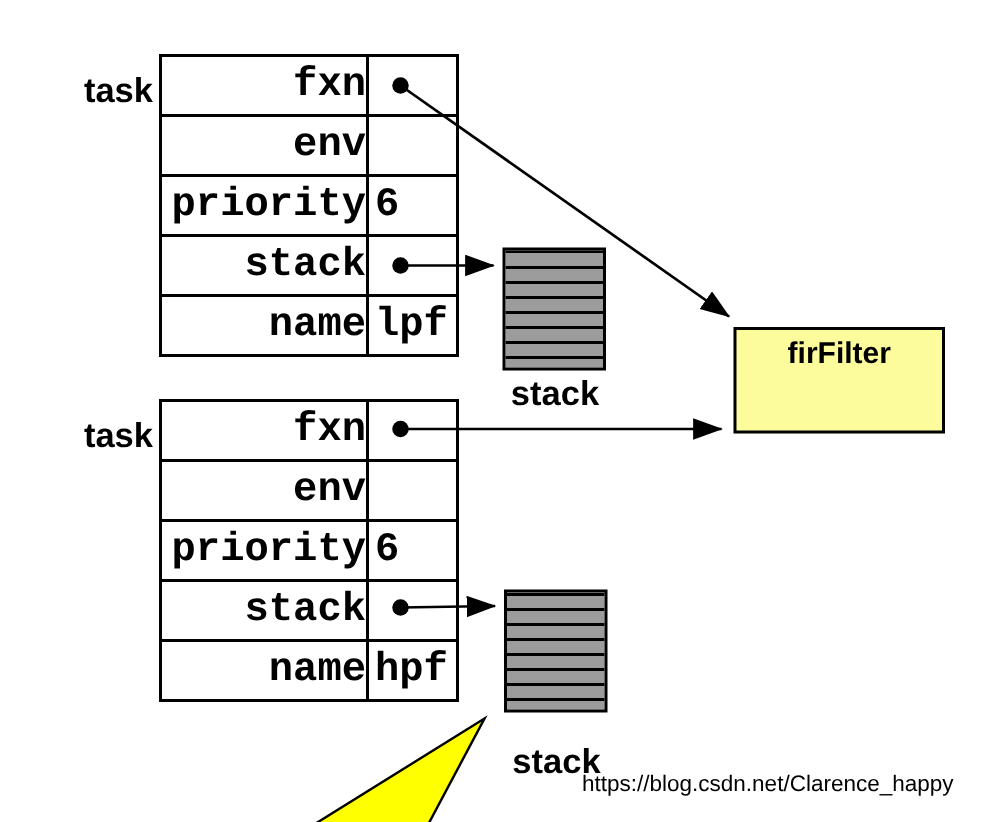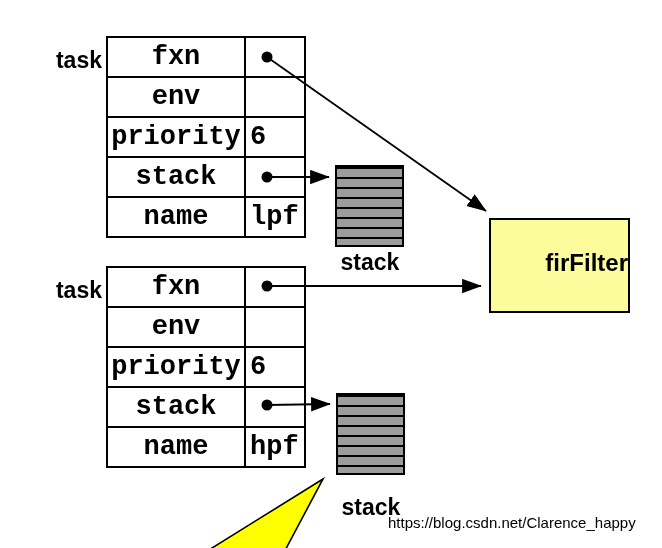--- a/index.html
+++ b/index.html
@@ -7,39 +7,39 @@
     position:relative;width:662px;height:548px;overflow:hidden;background:#ffffff;
     font-family:"Liberation Sans",sans-serif;
   }
   
   table.task-table{
     position:absolute;border-collapse:collapse;
     font-family:"Liberation Mono","DejaVu Sans Mono",monospace;
     font-weight:bold;font-size:27px;color:#000;
   }
   table.task-table td{border:2px solid #000;height:38px;padding:0;}
-  table.task-table td.f{width:136px;text-align:center;}
+  table.task-table td.f{width:136px;text-align:right;}
   table.task-table td.v{width:54px;text-align:left;padding-left:4px;}
   
   .lbl{
     position:absolute;font-weight:bold;color:#000;white-space:nowrap;
   }
   .task-lbl{font-size:23px;width:64px;text-align:right;}
   .stack-lbl{font-size:23px;width:74px;text-align:center;}
   
   .stack-box{
     position:absolute;width:65px;height:78px;border:2px solid #000;
     background:repeating-linear-gradient(to bottom,#000 0 2px,#9c9c9c 2px 10px);
   }
   
   .fn-box{
     position:absolute;left:489px;top:218px;width:137px;height:62px;
     border:2px solid #000;background:#fcfc9c;
-    text-align:right;padding-top:29px;
-    font-size:24px;font-weight:bold;color:#000;
+    text-align:center;padding-top:5px;
+    font-size:20px;font-weight:bold;color:#000;
   }
   .fn-caption{position:absolute;left:486px;top:323px;font-size:25px;font-weight:bold;color:#000;}
   
   .watermark{position:absolute;left:388px;top:514px;font-size:15px;color:#000000;font-weight:normal;}
   
   svg.overlay{position:absolute;left:0;top:0;pointer-events:none;}
 </style>
 </head>
 <body>
 

